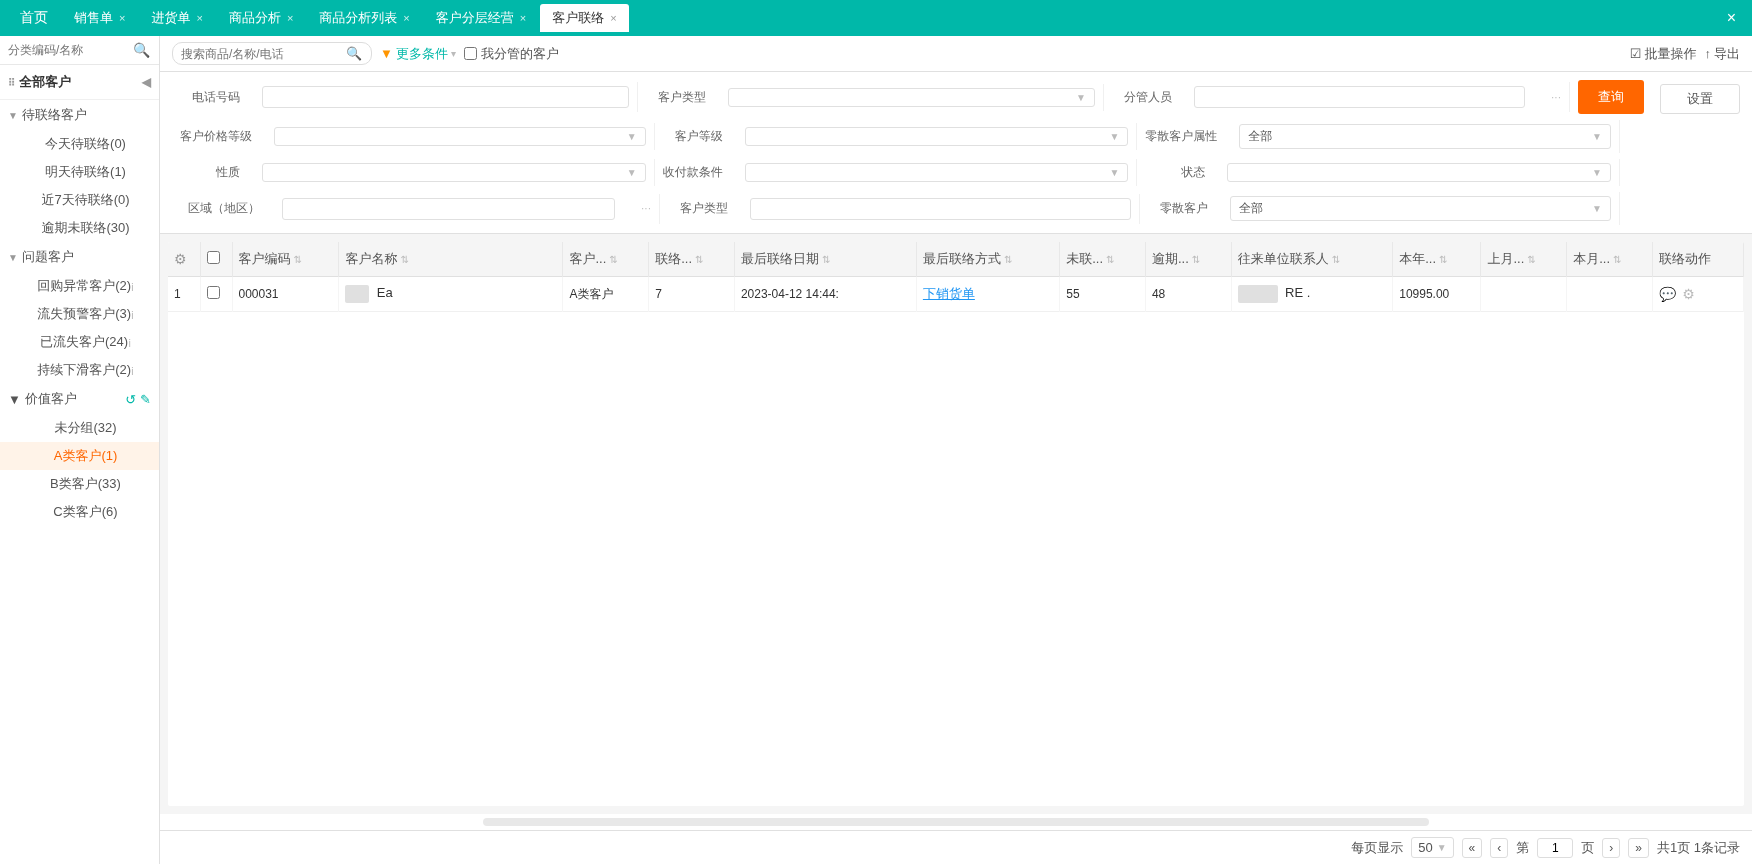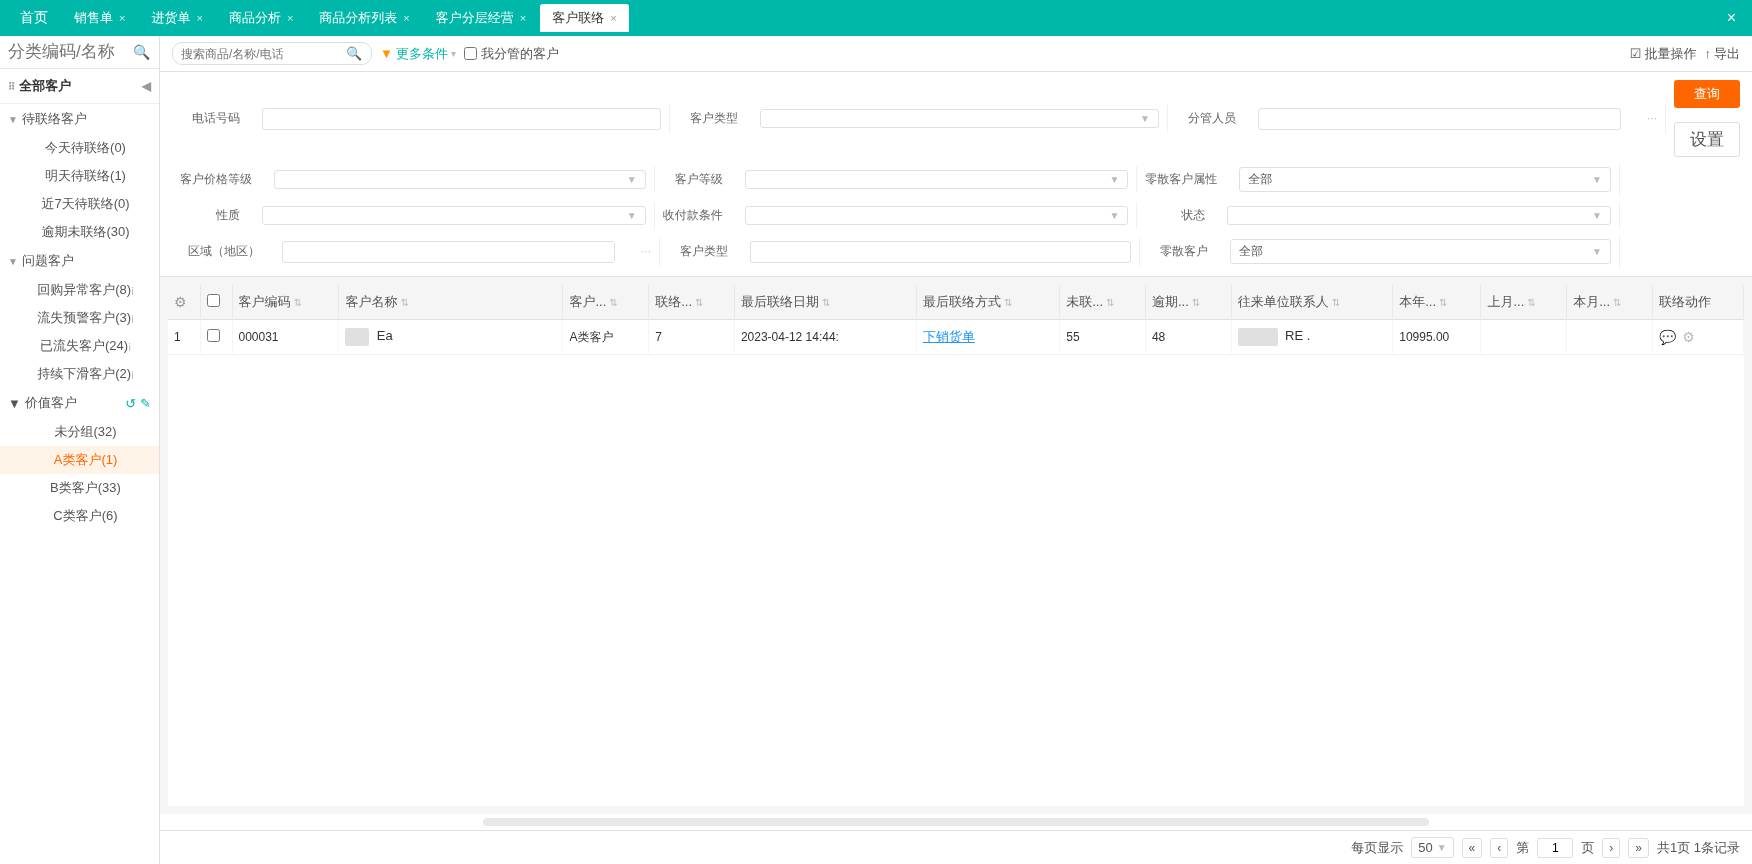--- a/index.html
+++ b/index.html
@@ -63,21 +63,21 @@
     .sidebar-search {
       display: flex;
       align-items: center;
       padding: 6px 8px;
       border-bottom: 1px solid #e8e8e8;
       gap: 4px;
     }
     .sidebar-search input {
       border: none;
       outline: none;
-      font-size: 17px;
+      font-size: 12px;
       color: #999;
       width: 100%;
     }
     .sidebar-search-icon { color: #00b8a9; font-size: 14px; cursor: pointer; }
 
     .sidebar-header {
       display: flex;
       align-items: center;
       padding: 8px 8px;
       font-weight: bold;
@@ -270,31 +270,31 @@
       padding: 5px 20px;
       cursor: pointer;
       font-size: 13px;
       white-space: nowrap;
     }
     .settings-btn {
       background: white;
       color: #555;
       border: 1px solid #ddd;
       border-radius: 3px;
-      padding: 5px 14px;
-      cursor: pointer;
-      font-size: 17px;
+      padding: 5px 26px;
+      cursor: pointer;
+      font-size: 13px;
       margin-top: 4px;
       white-space: nowrap;
     }
     .btn-col {
       display: flex;
-      flex-direction: column;
+      flex-direction: row;
       padding-left: 8px;
-      gap: 10px;
+      gap: 16px;
     }
 
     
     .table-area {
       flex: 1;
       background: white;
       overflow: auto;
       margin: 8px;
       border-radius: 2px;
     }
@@ -455,21 +455,21 @@
     </div>
     <div class="sidebar-item">
       <span>逾期未联络(30)</span>
     </div>
 
     <div class="sidebar-group-title">
       <span class="arrow">▼</span>
       <span>问题客户</span>
     </div>
     <div class="sidebar-item">
-      <span>回购异常客户(8)</span>
+      <span>回购异常客户(2)</span>
       <span class="info-icon">ℹ</span>
     </div>
     <div class="sidebar-item">
       <span>流失预警客户(3)</span>
       <span class="info-icon">ℹ</span>
     </div>
     <div class="sidebar-item">
       <span>已流失客户(24)</span>
       <span class="info-icon">ℹ</span>
     </div>

